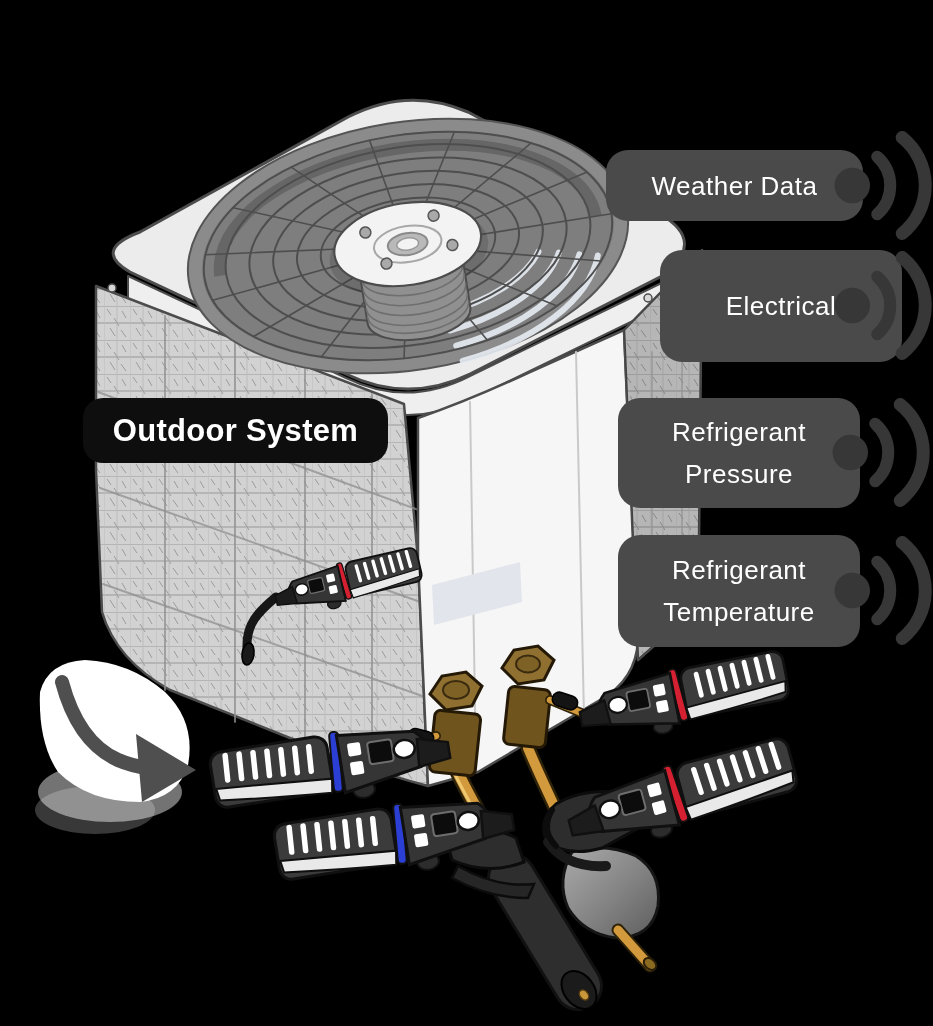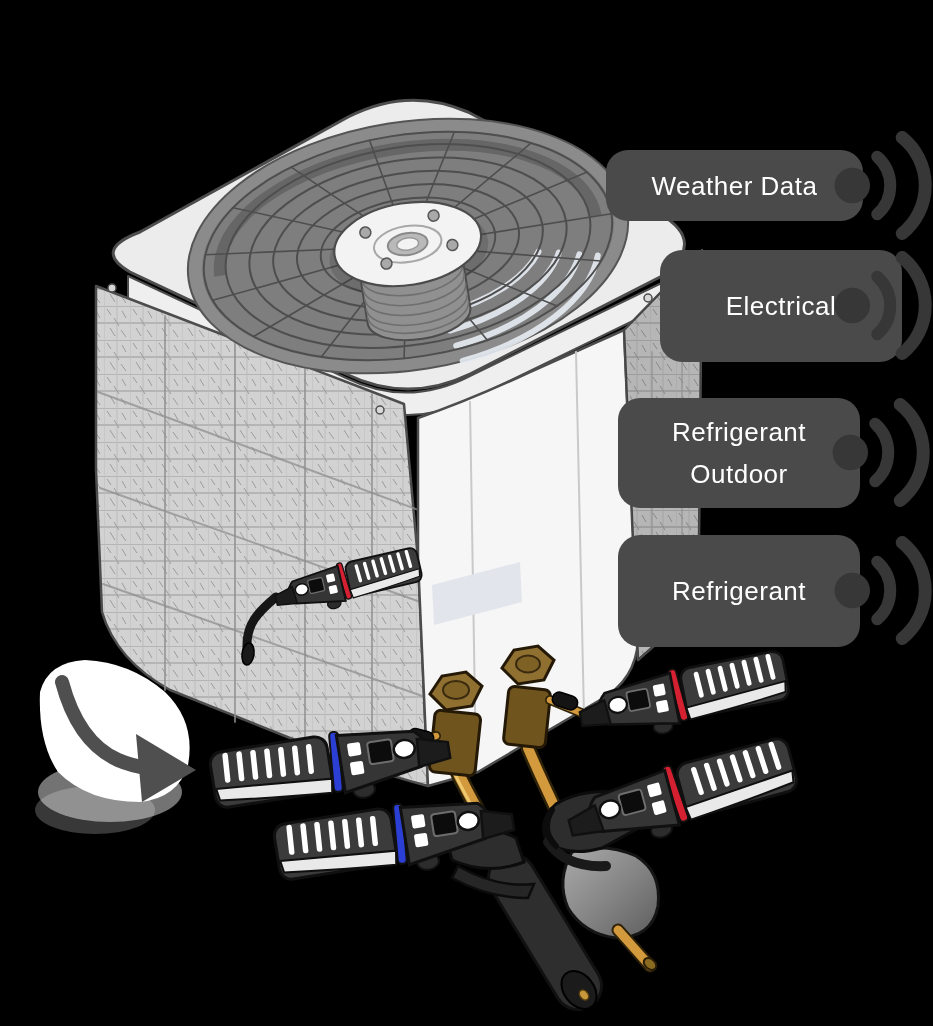--- a/index.html
+++ b/index.html
@@ -205,24 +205,25 @@
 
 <div class="callout" id="callout-weather">
   <span class="ln">Weather Data</span>
   <span class="ln"></span>
 </div>
 <div class="callout" id="callout-electrical">
   <span class="ln">Electrical</span>
 </div>
 <div class="callout" id="callout-pressure">
   <span class="ln">Refrigerant</span>
-  <span class="ln">Outdoor</span>
+  <span class="ln">Pressure</span>
 </div>
 <div class="callout" id="callout-temperature">
   <span class="ln">Refrigerant</span>
+  <span class="ln">Temperature</span>
 </div>
 
 <svg class="signal-icon" id="sig1" viewBox="0 0 104 124">
   <circle cx="20" cy="62" r="18.5" style="fill:var(--signal_icon,#373737)"></circle>
   <path class="sig" d="M46,32 A40,40 0 0 1 46,92" stroke-width="12.5"></path>
   <path class="sig" d="M72,12 A64,64 0 0 1 72,112" stroke-width="13.5"></path>
 </svg>
 <svg class="signal-icon" id="sig2" viewBox="0 0 104 124">
   <circle cx="20" cy="62" r="18.5" style="fill:var(--signal_icon,#373737)"></circle>
   <path class="sig" d="M46,32 A40,40 0 0 1 46,92" stroke-width="12.5"></path>
@@ -232,14 +233,17 @@
   <circle cx="20" cy="62" r="18.5" style="fill:var(--signal_icon,#373737)"></circle>
   <path class="sig" d="M46,32 A40,40 0 0 1 46,92" stroke-width="12.5"></path>
   <path class="sig" d="M72,12 A64,64 0 0 1 72,112" stroke-width="13.5"></path>
 </svg>
 <svg class="signal-icon" id="sig4" viewBox="0 0 104 124">
   <circle cx="20" cy="62" r="18.5" style="fill:var(--signal_icon,#373737)"></circle>
   <path class="sig" d="M46,32 A40,40 0 0 1 46,92" stroke-width="12.5"></path>
   <path class="sig" d="M72,12 A64,64 0 0 1 72,112" stroke-width="13.5"></path>
 </svg>
 
+<div id="title-pill">
+  <span>Outdoor System</span>
+</div>
 
 </div>
 
 </body></html>

